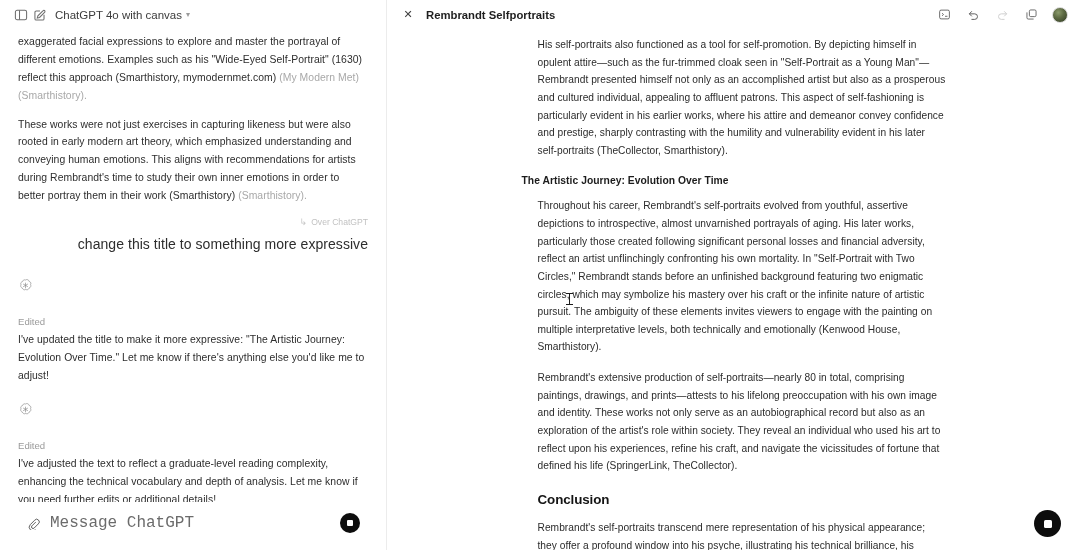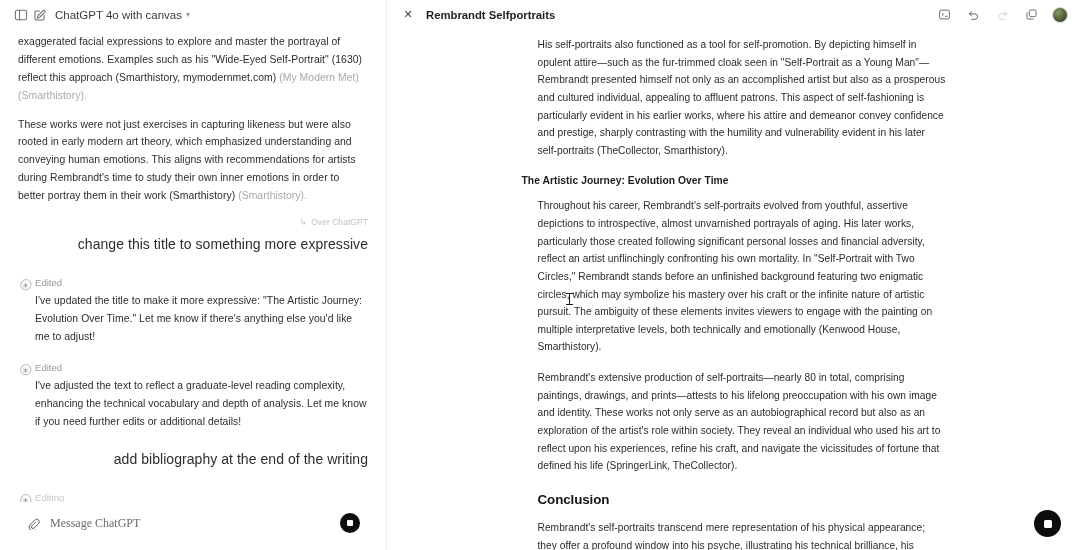--- a/index.html
+++ b/index.html
@@ -65,22 +65,23 @@
 
   .msg-user {
     text-align: right;
     font-size: 14px; line-height: 1.7;
     color: #2d2d2d;
     margin-bottom: 20px;
     letter-spacing: .05px;
   }
 
   .assistant-block {
-    display: flex; gap: 2px;
+    display: flex; gap: 23px;
     margin-bottom: 17px;
+    flex-direction: column;
   }
   .gpt-avatar {
     flex: 0 0 15px; width: 15px; height: 15px; margin-top: 1px;
     color: #8e8e8e;
   }
   .assistant-body { flex: 1 1 auto; }
   .edited-label {
     font-size: 9.6px; color: #9a9a9a; margin-bottom: 4px;
   }
   .edited-label.faded { color: #c9c9c9; }
@@ -100,22 +101,22 @@
     height: 42px;
     border-radius: 21px;
     background: #ffffff;
     display: flex; align-items: center;
     padding: 0 8px 0 8px;
   }
   .attach-icon { color: #5c5c5c; width: 15px; height: 15px; display:flex; align-items:center; justify-content:center;}
   .composer-input {
     flex: 1 1 auto;
     border: none; outline: none; background: transparent;
-    font-family: Liberation Serif, serif;
-    font-size: 12px; color: #2b2b2b;
+    font-family: Liberation Mono, monospace;
+    font-size: 16px; color: #2b2b2b;
     padding-left: 9px;
   }
   .composer-input::placeholder { color: #6b6b6b; }
   .stop-btn {
     width: 20px; height: 20px; border-radius: 50%;
     background: #0d0d0d;
     display: flex; align-items: center; justify-content: center;
     cursor: pointer; flex: 0 0 20px;
   }
   .stop-btn .sq { width: 6px; height: 6px; background: #ffffff; border-radius: 1px; }

